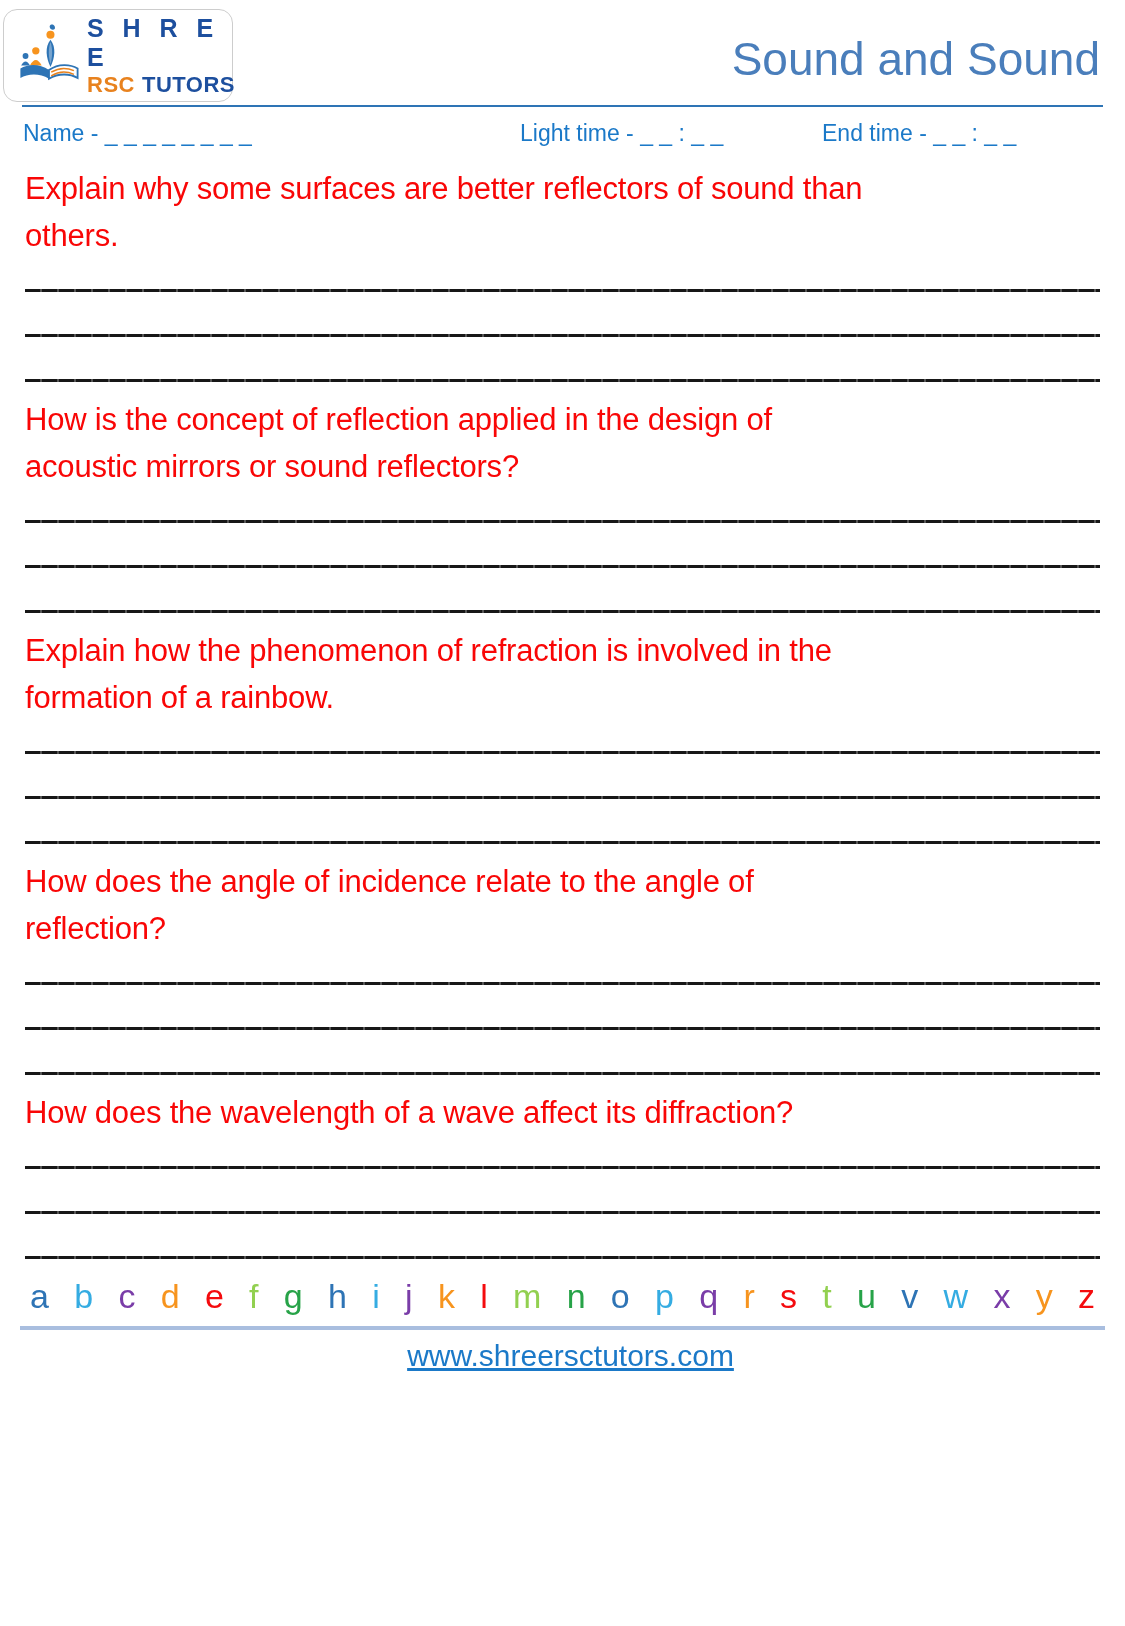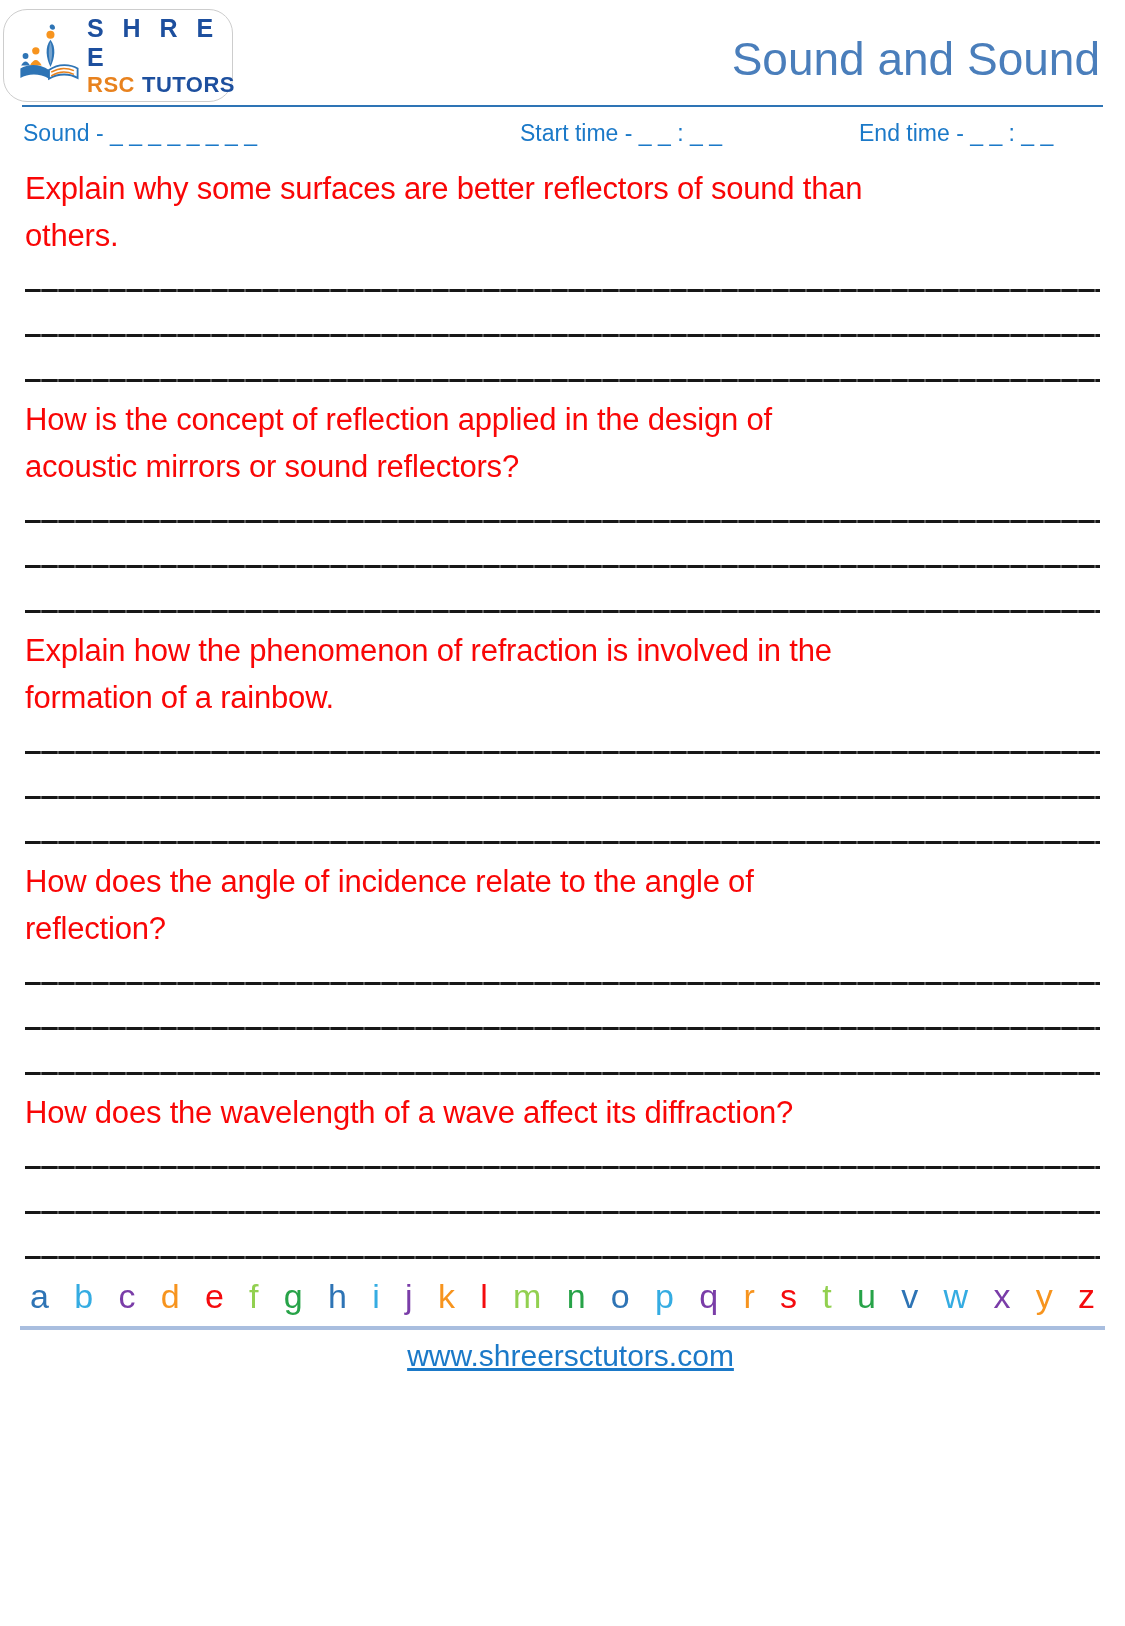--- a/index.html
+++ b/index.html
@@ -16,38 +16,38 @@
   body{
     width:1125px;height:1626px;overflow:hidden;background:#ffffff;
     font-family:"Liberation Sans", sans-serif;
   }
   .page{position:relative;width:1125px;height:1626px;background:#fff;}
 
   
   .header{position:relative;height:107px;}
   .logo-box{
     position:absolute;left:3px;top:9px;width:230px;height:93px;
-    border:1.5px solid #cdcdcd;border-radius:24px;background:#fff;
+    border:1.5px solid #cdcdcd;border-radius:14px;background:#fff;
     display:flex;align-items:center;gap:5px;padding-left:12px;
   }
   .logo-icon svg{width:66px;height:72px;display:block;}
   .logo-text{display:flex;flex-direction:column;line-height:1.15;}
   .logo-word1{color:var(--logo-blue);font-weight:bold;font-size:25px;letter-spacing:6px;}
   .logo-word2{font-size:22px;font-weight:bold;letter-spacing:0.5px;}
   .logo-word2 .rsc{color:var(--logo-orange);margin-right:7px;}
   .logo-word2 .tutors{color:var(--logo-blue);}
   .page-title{position:absolute;right:25px;top:32px;font-size:46px;color:var(--title-blue);}
   .header-rule{position:absolute;left:22px;right:22px;bottom:0;height:2px;background:var(--header-rule);}
 
   
   .meta-row{position:relative;height:52px;}
   .meta{position:absolute;top:13px;font-size:23px;color:var(--label-blue);white-space:pre;}
   .meta.name{left:23px;}
   .meta.start{left:520px;}
-  .meta.end{left:859px;}
+  .meta.end{left:822px;}
 
   
   .questions{padding:6px 25px 0 25px;}
   .question-block{margin-bottom:14px;}
   .q-text{
     font-size:31px;line-height:47px;white-space:pre-line;
     color:var(--question-red);letter-spacing:-0.2px;
   }
   .answer-line{
     height:3px;margin-top:42px;
@@ -99,22 +99,22 @@
         <span class="logo-word2">
           <span class="rsc">RSC</span><span class="tutors">TUTORS</span>
         </span>
       </span>
     </div>
     <div class="page-title">Sound and Sound</div>
     <div class="header-rule"></div>
   </div>
 
   <div class="meta-row">
-    <span class="meta name">Sound - _ _ _ _ _ _ _ _</span>
-    <span class="meta start">Start time - _ _ : _ _</span>
+    <span class="meta name">Name - _ _ _ _ _ _ _ _</span>
+    <span class="meta start">Light time - _ _ : _ _</span>
     <span class="meta end">End time - _ _ : _ _</span>
   </div>
 
   <div class="questions">
       <div class="question-block">
         <div class="q-text">Explain why some surfaces are better reflectors of sound than
 others.</div>
         <div class="answer-line first"></div>
         <div class="answer-line"></div>
         <div class="answer-line"></div>

